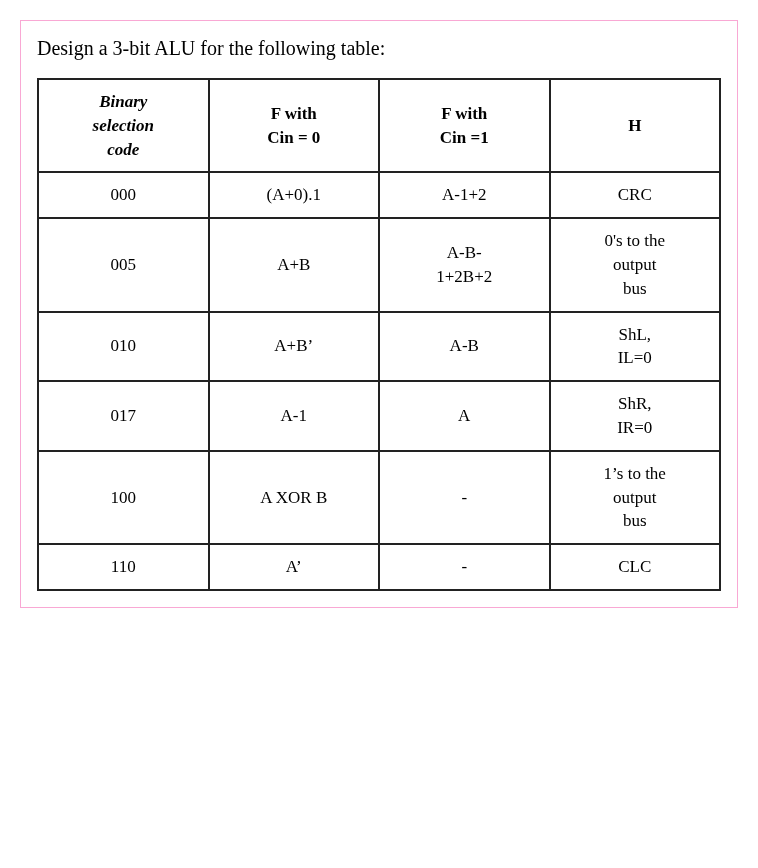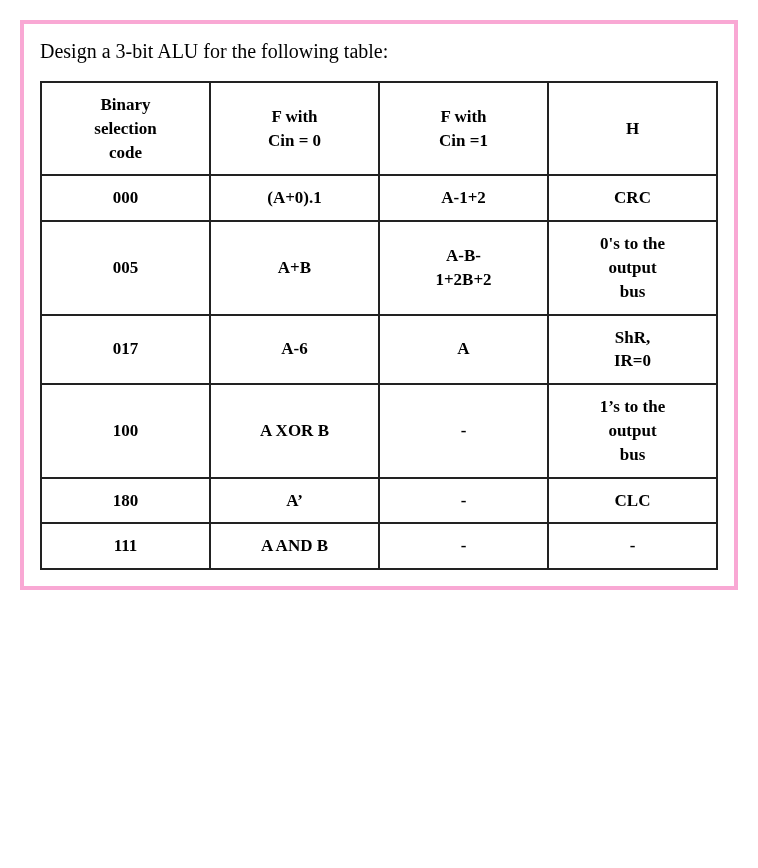--- a/index.html
+++ b/index.html
@@ -15,21 +15,21 @@
       min-height: 868px;
       display: flex;
       align-items: flex-start;
       justify-content: center;
       padding: 20px;
     }
 
     .page-container {
       width: 720px;
       padding: 16px;
-      border: 4px solid #f9a8d4;
+      border: 1px solid #f9a8d4;
     }
 
     .heading {
       font-size: 20px;
       font-weight: normal;
       margin-bottom: 18px;
     }
 
     table {
       width: 100%;
@@ -44,25 +44,26 @@
       vertical-align: middle;
       padding: 10px 8px;
       line-height: 1.4;
     }
 
     th {
       font-weight: bold;
     }
 
     td {
-      font-weight: bold;
+      font-weight: normal;
     }
 
     .col-binary {
       width: 22%;
+      font-style: italic;
     }
     .col-f0 {
       width: 22%;
     }
     .col-f1 {
       width: 22%;
     }
     .col-h {
       width: 22%;
     }
@@ -97,38 +98,38 @@
           <td>A-1+2</td>
           <td>CRC</td>
         </tr>
         <tr>
           <td>005</td>
           <td>A+B</td>
           <td>A-B-<br>1+2B+2</td>
           <td>0's to the<br>output<br>bus</td>
         </tr>
         <tr>
+          <td>010</td>
+          <td>A+B’</td>
+          <td>A-B</td>
+          <td>ShL,<br>IL=0</td>
+        </tr>
+        <tr>
           <td>017</td>
-          <td>A-6</td>
+          <td>A-1</td>
           <td>A</td>
           <td>ShR,<br>IR=0</td>
         </tr>
         <tr>
           <td>100</td>
           <td>A XOR B</td>
           <td>-</td>
           <td>1’s to the<br>output<br>bus</td>
         </tr>
         <tr>
-          <td>180</td>
+          <td>110</td>
           <td>A’</td>
           <td>-</td>
           <td>CLC</td>
-        </tr>
-        <tr>
-          <td>111</td>
-          <td>A AND B</td>
-          <td>-</td>
-          <td>-</td>
         </tr>
       </tbody>
   </table>
 </div>
 
 </body></html>

